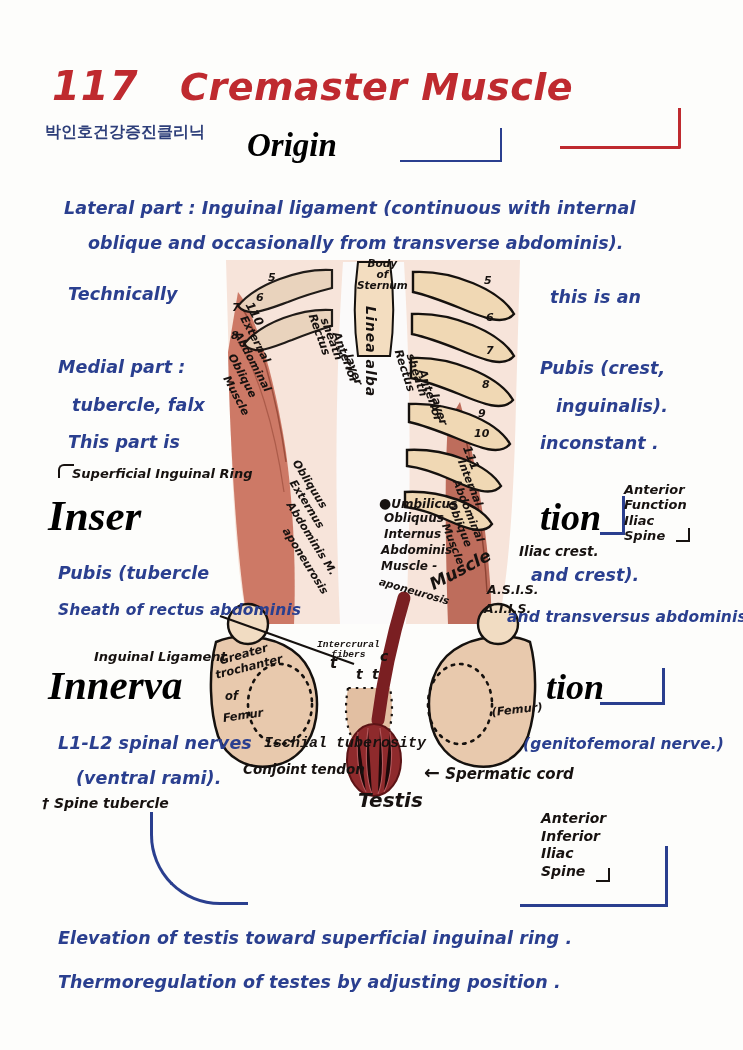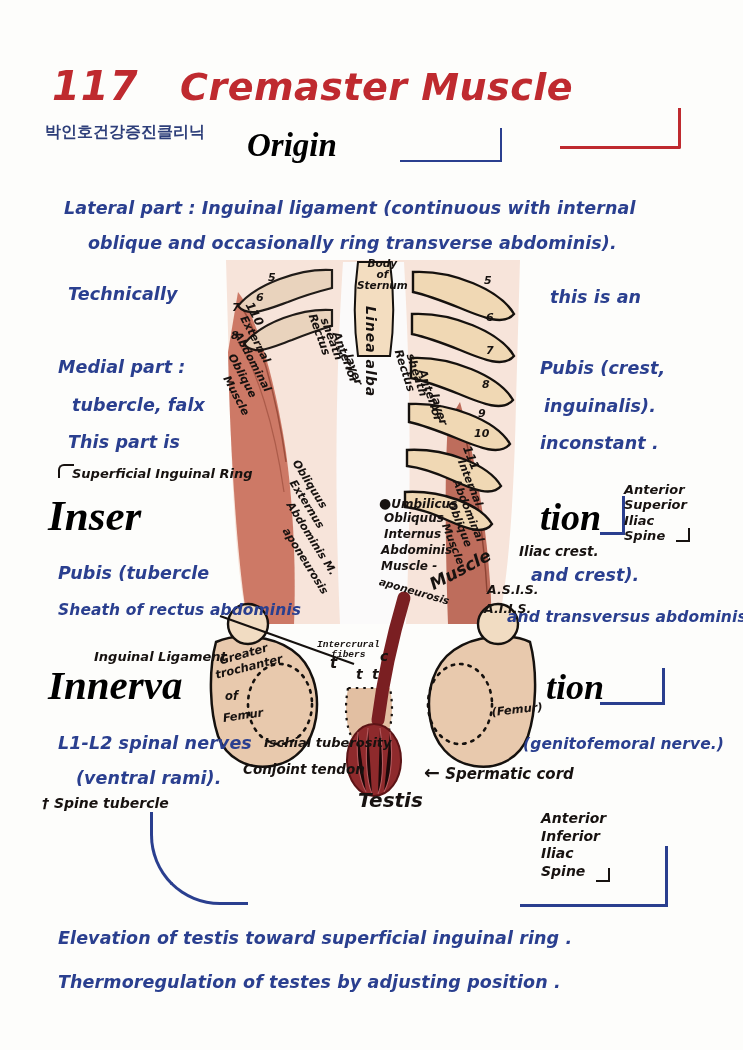--- a/index.html
+++ b/index.html
@@ -259,53 +259,53 @@
 
   <div class="lbl abs" style="left:218px;top:655px;font-size:11.5px;transform:rotate(-16deg);transform-origin:left top;">Greater</div>
   <div class="lbl abs" style="left:214px;top:669px;font-size:11.5px;transform:rotate(-14deg);transform-origin:left top;">trochanter</div>
   <div class="lbl abs" style="left:225px;top:690px;font-size:11.5px;">of</div>
   <div class="lbl abs" style="left:222px;top:712px;font-size:11.5px;transform:rotate(-8deg);transform-origin:left top;">Femur</div>
 
   <div class="lbl abs" style="left:491px;top:706px;font-size:11.5px;transform:rotate(-6deg);transform-origin:left top;">
     (<span>Femur</span>)
   </div>
 
-  <div class="lbl abs" style="left:264px;top:736px;font-size:13px;">Ischial tuberosity</div>
+  <div class="lbl abs" style="left:264px;top:736px;font-size:15px;font-family:Liberation Mono, monospace;">Ischial tuberosity</div>
   <div class="lbl abs" style="left:243px;top:762px;font-size:13.5px;">Conjoint tendon</div>
   <div class="lbl abs" style="left:424px;top:763px;font-size:15px;">
     <span class="arrow">←</span>
     <span>Spermatic cord</span>
   </div>
   <div class="lbl abs" style="left:358px;top:790px;font-size:20px;">Testis</div>
 
   <div class="body" style="left:64px;top:198px;">Lateral part : Inguinal ligament (continuous with internal</div>
-  <div class="body" style="left:88px;top:233px;">oblique and occasionally ring transverse abdominis).</div>
+  <div class="body" style="left:88px;top:233px;">oblique and occasionally from transverse abdominis).</div>
 
   <div class="body" style="left:68px;top:284px;">Technically</div>
   <div class="body" style="left:550px;top:287px;">this is an</div>
 
   <div class="body" style="left:58px;top:357px;">Medial part :</div>
   <div class="body" style="left:72px;top:395px;">tubercle, falx</div>
   <div class="body" style="left:68px;top:432px;">This part is</div>
 
   <div class="body" style="left:540px;top:358px;">Pubis (crest,</div>
-  <div class="body" style="left:544px;top:396px;">inguinalis).</div>
+  <div class="body" style="left:556px;top:396px;">inguinalis).</div>
   <div class="body" style="left:540px;top:433px;">inconstant .</div>
 
   <div class="lbl abs" style="left:72px;top:467px;font-size:13px;">Superficial Inguinal Ring</div>
   <div style="position:absolute;left:58px;top:464px;width:14px;height:12px;
               border-top:2px solid #171210;border-left:2px solid #171210;border-radius:6px 0 0 0;"></div>
 
   <div class="sect abs" id="sect-inser-a">Inser</div>
   <div class="sect abs" id="sect-inser-b">tion</div>
   <div id="inser-rule"></div>
 
   <div class="lbl abs" style="left:624px;top:482px;font-size:13px;line-height:1.18;">
     <div>Anterior</div>
-    <div>Superior</div>
+    <div>Function</div>
     <div>Iliac</div>
     <div>Spine</div>
   </div>
   <div style="position:absolute;left:676px;top:528px;width:12px;height:12px;
               border-bottom:2px solid #171210;border-right:2px solid #171210;"></div>
 
   <div class="lbl abs" style="left:519px;top:544px;font-size:13.5px;">Iliac crest.</div>
 
   <div class="body" style="left:58px;top:563px;">Pubis (tubercle</div>
   <div class="body bodysm" style="left:58px;top:601px;">Sheath of rectus abdominis</div>

